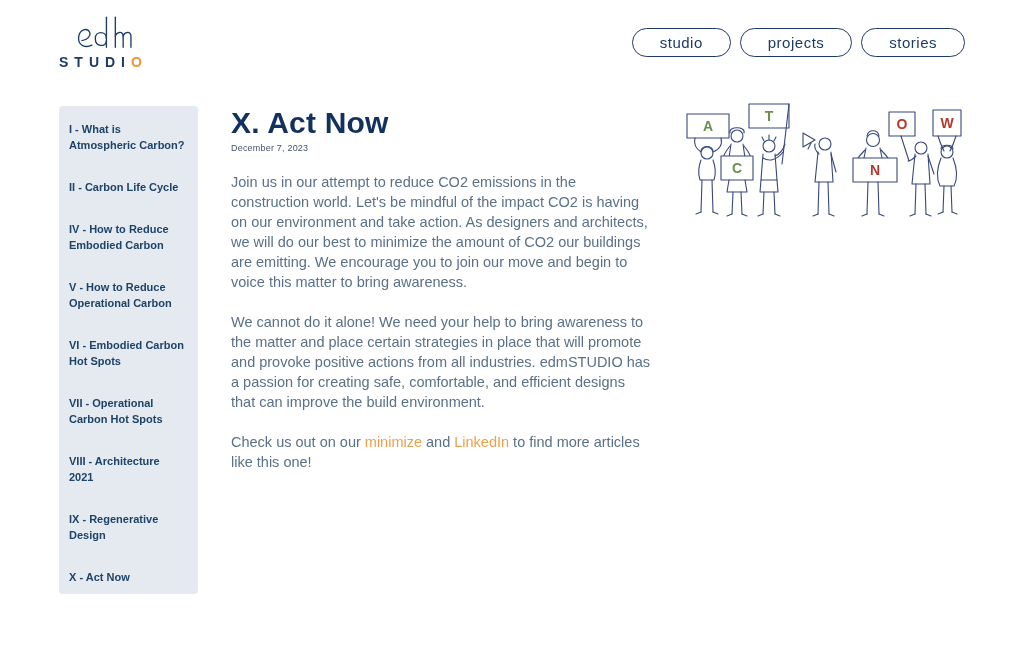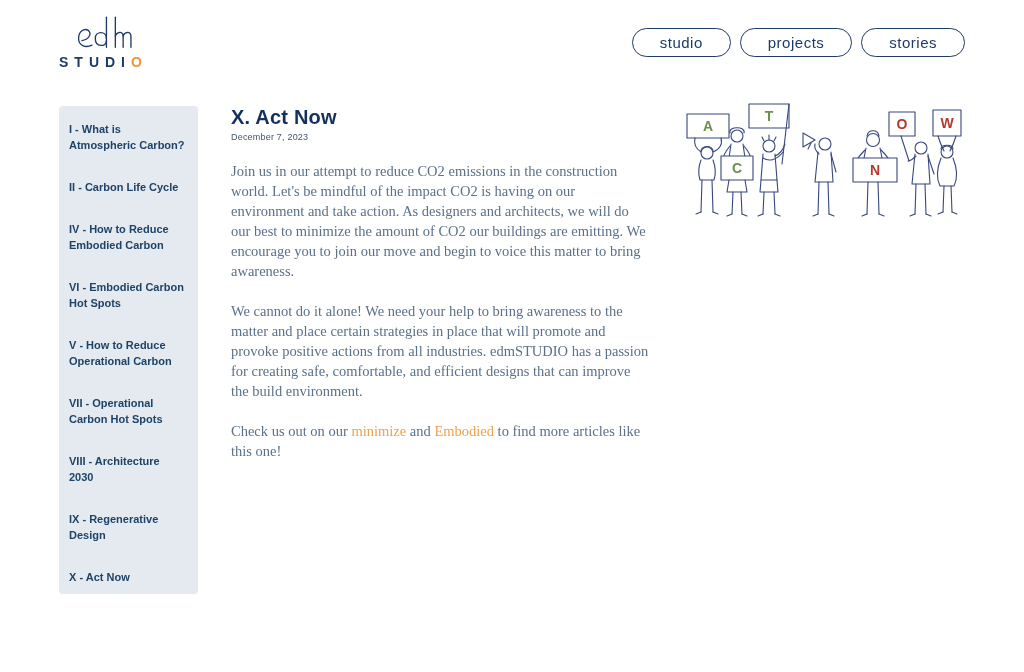--- a/index.html
+++ b/index.html
@@ -24,24 +24,24 @@
   .content { display:flex; align-items:flex-start; padding:0 59px; margin-top:34px; }
 
   .sidebar { width:139px; flex:none; background:#e4eaef; border-radius:4px;
     padding:15px 11px 6px 10px; }
   .sidebar ul { list-style:none; }
   .sidebar li { font-size:11px; font-weight:bold; color:#1e4268;
     line-height:16px; margin-bottom:26px; cursor:pointer; }
   .sidebar li:last-child { margin-bottom:3px; }
 
   .article { width:422px; margin-left:33px; }
-  .article h1 { font-size:20px; font-weight:bold; color:#13315e;
+  .article h1 { font-size:30px; font-weight:bold; color:#13315e;
     letter-spacing:0.2px; margin-bottom:3px; }
   .date { font-size:9px; color:#44546a; margin-bottom:19px; letter-spacing:0.2px; }
-  .article p { font-size:14.5px; line-height:20px; color:#5b7089; margin-bottom:20px;font-family:Liberation Serif, serif; }
+  .article p { font-size:14.5px; line-height:20px; color:#5b7089; margin-bottom:20px; }
   .link { color:#eda14b; cursor:pointer; }
 
   .illustration { margin-left:34px; margin-top:-6px; flex:none; }
 
   svg text.sign-letter { font-family:"Liberation Sans", sans-serif;
     font-weight:bold; font-size:14px; text-anchor:middle; }
   svg text.g { fill:#69904c; }
   svg text.r { fill:#b5372e; }
 </style>
 </head>
@@ -71,35 +71,35 @@
     </div>
   </div>
 
   <div class="content">
 
     <div class="sidebar">
       <ul>
         <li>I - What is Atmospheric Carbon?</li>
         <li>II - Carbon Life Cycle</li>
         <li>IV - How to Reduce Embodied Carbon</li>
+        <li>V - How to Reduce Operational Carbon</li>
         <li>VI - Embodied Carbon Hot Spots</li>
-        <li>V - How to Reduce Operational Carbon</li>
         <li>VII - Operational Carbon Hot Spots</li>
-        <li>VIII - Architecture 2030</li>
+        <li>VIII - Architecture 2021</li>
         <li>IX - Regenerative Design</li>
         <li>X - Act Now</li>
       </ul>
     </div>
 
     <div class="article">
       <h1>X. Act Now</h1>
       <div class="date">December 7, 2023</div>
       <p>Join us in our attempt to reduce CO2 emissions in the construction world. Let's be mindful of the impact CO2 is having on our environment and take action. As designers and architects, we will do our best to minimize the amount of CO2 our buildings are emitting. We encourage you to join our move and begin to voice this matter to bring awareness.</p>
       <p>We cannot do it alone! We need your help to bring awareness to the matter and place certain strategies in place that will promote and provoke positive actions from all industries. edmSTUDIO has a passion for creating safe, comfortable, and efficient designs that can improve the build environment.</p>
-      <p><span>Check us out on our </span><span class="link">minimize</span><span> and </span><span class="link">Embodied</span><span> to find more articles like this one!</span></p>
+      <p><span>Check us out on our </span><span class="link">minimize</span><span> and </span><span class="link">LinkedIn</span><span> to find more articles like this one!</span></p>
     </div>
 
     <div class="illustration">
       <svg width="280" height="132" viewBox="0 0 280 132">
         <g fill="none" stroke="#39477d" stroke-width="1.1" stroke-linecap="round" stroke-linejoin="round">
 
           <rect x="2" y="14" width="42" height="24" fill="#ffffff"></rect>
           <path d="M10,38 C8,46 13,50 16,52"></path>
           <path d="M36,38 C38,46 33,50 28,52"></path>
           <circle cx="22" cy="53" r="6"></circle>

